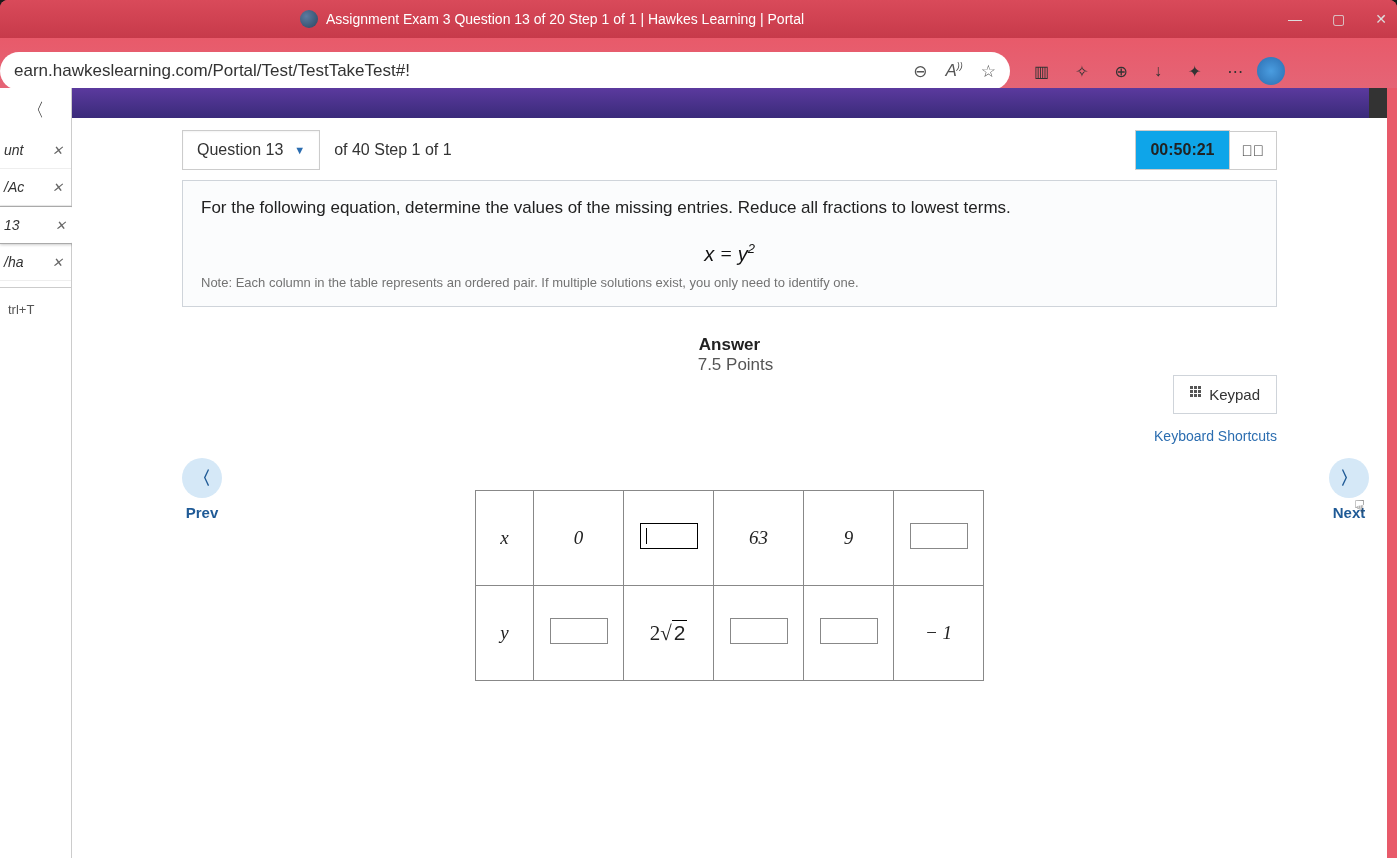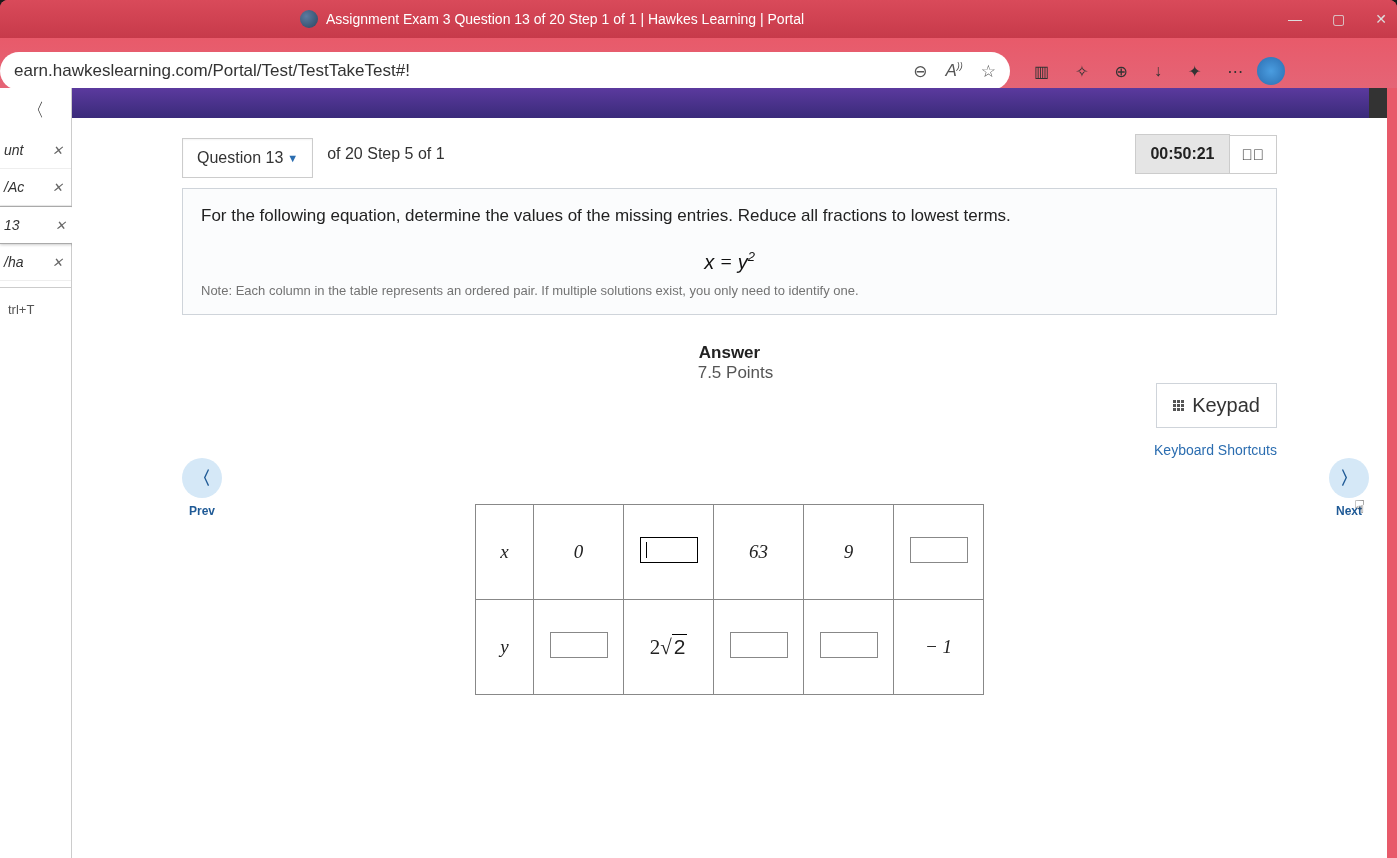--- a/index.html
+++ b/index.html
@@ -29,55 +29,55 @@
 .strip-sep { border-top: 1px solid #ccc; margin: 6px 0; }
 .strip-text { font-size: 13px; color: #555; padding: 8px; }
 
 .main-area { position: absolute; left: 72px; top: 0; right: 10px; bottom: 0; background: #fff; }
 .purple-bar { background: linear-gradient(180deg, #5b3a9e 0%, #3a2b7a 100%); height: 30px; position: relative; }
 .purple-bar::after { content:""; position:absolute; right:0; top:0; bottom:0; width:18px; background:#333; }
 .scroll-up { position:absolute; right:2px; top:8px; color:#fff; font-size:12px; }
 
 .content-wrap { padding: 0 110px; background: #fff; position: relative; }
 .q-header { display: flex; align-items: center; gap: 0; padding-top: 12px; }
-.q-picker { background: #fff; border: 1px solid #ccc; padding: 10px 14px; font-size: 16px; color: #333; display: flex; align-items: center; gap: 4px; box-shadow: inset 0 1px 2px rgba(0,0,0,.05); margin-top: 8px; }
+.q-picker { background: #fff; border: 1px solid #ccc; padding: 10px 14px; font-size: 16px; color: #333; display: flex; align-items: center; gap: 11px; box-shadow: inset 0 1px 2px rgba(0,0,0,.05); }
 .q-picker .caret { color: #2b6db0; font-size: 11px; }
 .q-of { padding: 10px 14px; font-size: 16px; color: #333; }
 .timer-box { margin-left: auto; display: flex; align-items: center; }
-.timer { background: #e5e5e5; border: 1px solid #ccc; padding: 10px 14px; font-size: 16px; font-weight: 600; color: #222; }
+.timer { background: #0ea5e9; border: 1px solid #ccc; padding: 10px 14px; font-size: 16px; font-weight: 600; color: #222; }
 .eye-box { border: 1px solid #ccc; border-left: none; padding: 10px 12px; font-size: 15px; color: #333; }
 
 .q-body { border: 1px solid #cfd4da; background: #fbfcfd; margin-top: 10px; }
 .q-text { padding: 14px 18px; font-size: 17px; color: #222; line-height: 1.5; }
 .eq { text-align: center; font-family: "Cambria Math", serif; font-size: 20px; font-style: italic; padding: 6px 0 10px; color: #111; }
 .eq sup { font-size: 13px; }
 .note { padding: 0 18px 16px; font-size: 13px; color: #737373; }
 
 .ans-head { display: flex; align-items: center; padding: 28px 0 6px; flex-direction: column; }
 .ans-lbl { font-weight: 700; font-size: 17px; color: #222; }
 .ans-pts { font-size: 17px; color: #555; margin-left: 12px; }
-.keypad-btn { margin-left: auto; background: #fff; border: 1px solid #cfd4da; padding: 10px 16px; font-size: 20px; color: #333; display: flex; align-items: center; gap: 8px; }
+.keypad-btn { margin-left: auto; background: #fff; border: 1px solid #cfd4da; padding: 10px 16px; font-size: 15px; color: #333; display: flex; align-items: flex-start; gap: 8px; }
 .kp-icon { display: inline-grid; grid-template-columns: repeat(3,3px); grid-template-rows: repeat(3,3px); gap: 1px; }
 .kp-icon i { background: #555; }
 .kb-short { text-align: right; color: #2b6db0; font-size: 14px; padding-top: 8px; }
 
 .table-wrap { display: flex; justify-content: center; padding: 46px 0 40px; }
 table.data { border-collapse: collapse; }
 table.data td { border: 1px solid #888; height: 95px; width: 90px; text-align: center; font-family: "Cambria Math", serif; font-size: 19px; font-style: italic; color: #222; vertical-align: middle; }
 table.data td.hd { width: 58px; background: #fff; }
 .inp { width: 58px; height: 26px; border: 1px solid #888; background: #fff; display: inline-block; }
 .inp.focus { border: 1px solid #000; position: relative; }
 .inp.focus::after { content:""; position:absolute; left:5px; top:4px; bottom:4px; width:1px; background:#000; }
 .sqrt { font-family: "Cambria Math", serif; font-style: normal; font-size: 21px; }
 
 .nav-prev, .nav-next { position: absolute; top: 370px; text-align: center; }
 .nav-prev { left: 110px; }
 .nav-next { right: 18px; }
 .nav-circle { width: 40px; height: 40px; border-radius: 50%; background: #d5e8f7; color: #1f5a96; font-size: 18px; font-weight: 700; display: flex; align-items: center; justify-content: center; margin: 0 auto; cursor: pointer; }
-.nav-lbl { color: #1f5a96; font-weight: 700; font-size: 12px; margin-top: 6px; }
+.nav-lbl { color: #1f5a96; font-weight: 700; font-size: 15px; margin-top: 6px; }
 .cursor-hand { position: absolute; right: 22px; top: 408px; font-size: 18px; color: #333; }
 
 .photo-glare { position: absolute; top: 0; right: 0; width: 200px; height: 50px; background: linear-gradient(135deg, rgba(180,120,90,.4), transparent); pointer-events: none; }
 </style>
 </head>
 <body>
 
 <div class="monitor-frame">
  <div class="photo-glare"></div>
 
@@ -140,21 +140,21 @@
     <div class="purple-bar">
       <span class="scroll-up">▲</span>
     </div>
 
     <div class="content-wrap">
       <div class="q-header">
         <div class="q-picker">
           <span>Question 13</span>
           <span class="caret">▼</span>
         </div>
-        <div class="q-of">of 20 Step 5 of 1</div>
+        <div class="q-of">of 40 Step 1 of 1</div>
         <div class="timer-box">
           <div class="timer">00:50:21</div>
           <div class="eye-box">
             <span>👁⃠</span>
           </div>
         </div>
       </div>
 
       <div class="q-body">
         <div class="q-text">For the following equation, determine the values of the missing entries. Reduce all fractions to lowest terms.</div>

